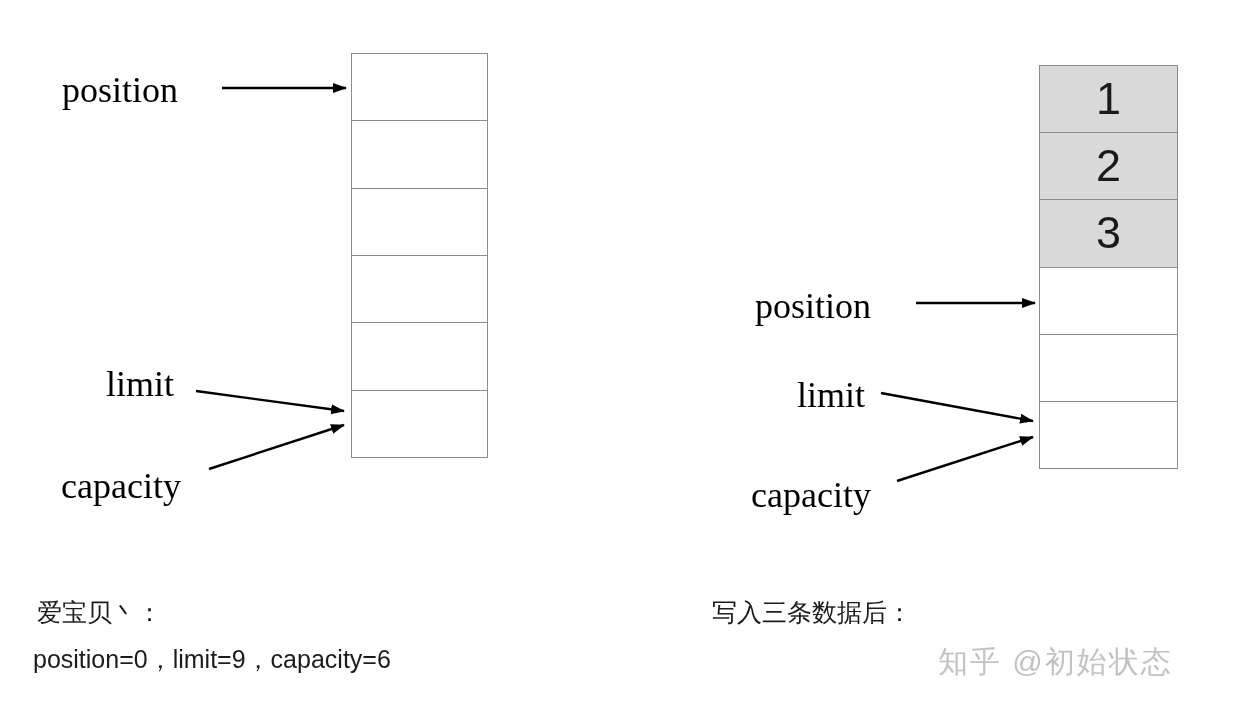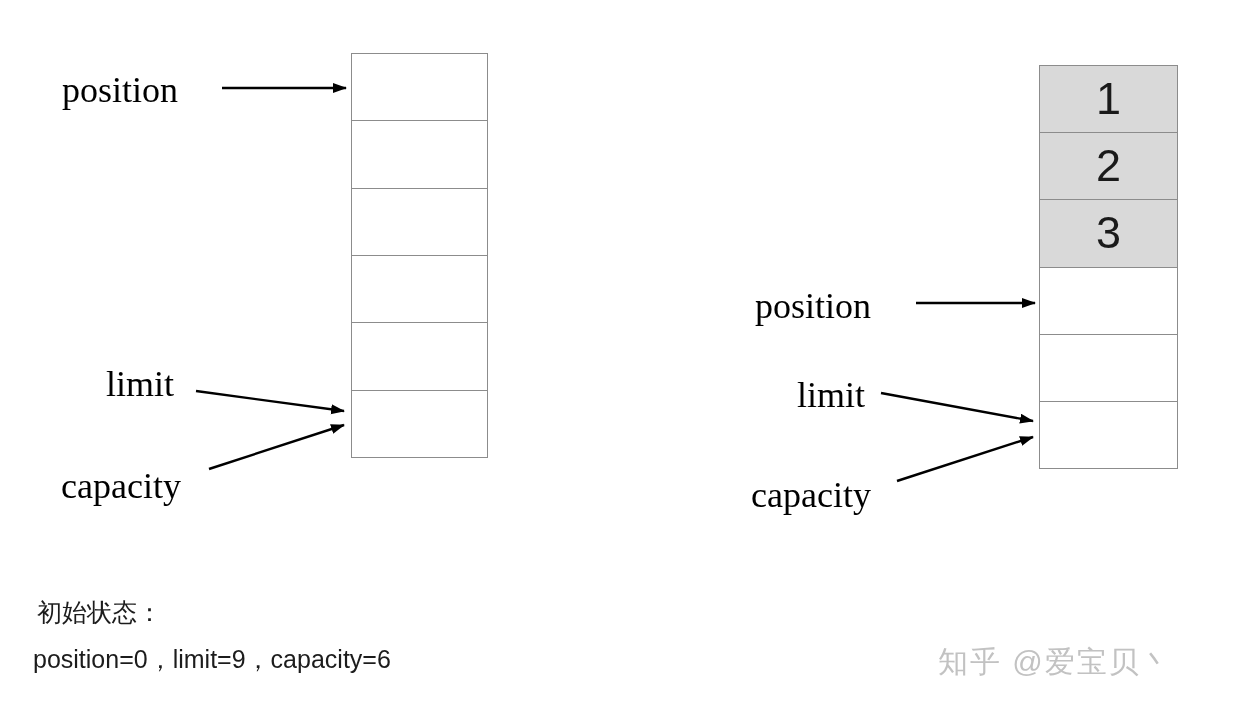--- a/index.html
+++ b/index.html
@@ -86,18 +86,19 @@
 
   <div class="buffer-column col-right">
     <div class="buffer-cell filled">1</div>
     <div class="buffer-cell filled">2</div>
     <div class="buffer-cell filled">3</div>
     <div class="buffer-cell"></div>
     <div class="buffer-cell"></div>
     <div class="buffer-cell"></div>
   </div>
 
-  <div class="watermark">知乎 @爱宝贝丶</div>
+  <div class="watermark">知乎 @初始状态</div>
 
-  <div class="caption-title cap-left-title">初始状态：</div>
+  <div class="caption-title cap-left-title">爱宝贝丶：</div>
   <div class="caption-detail cap-left-detail">position=0，limit=9，capacity=6</div>
+  <div class="caption-title cap-right-title">写入三条数据后：</div>
 
 </div>
 
 </body></html>

